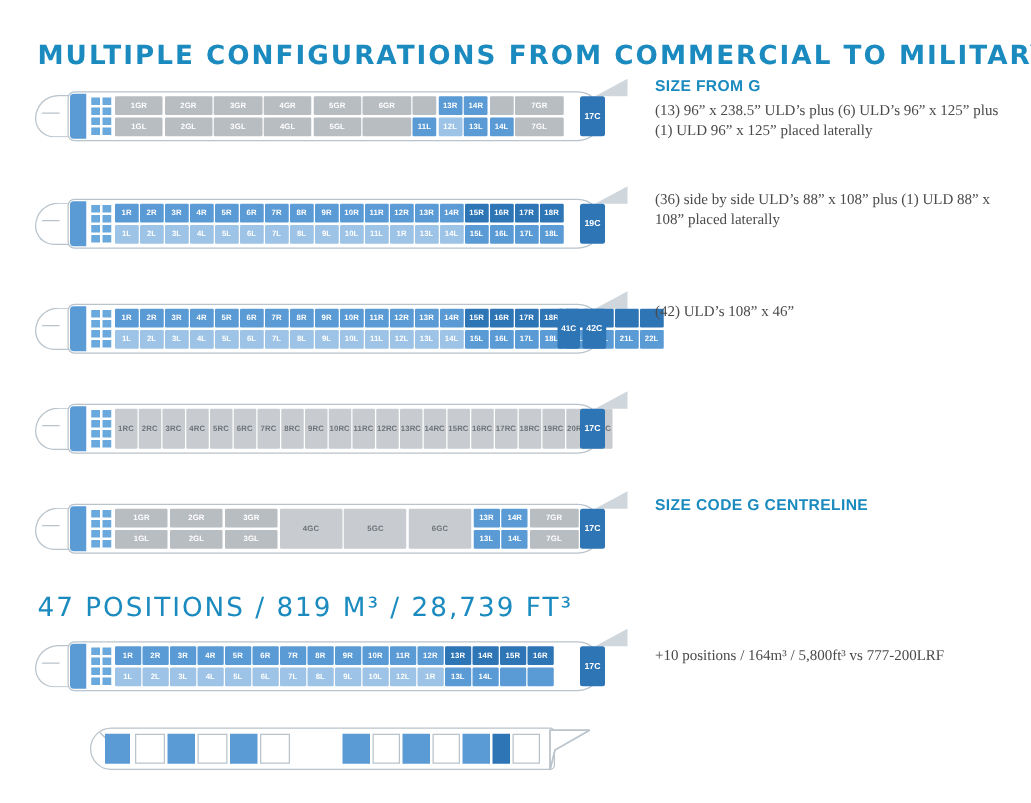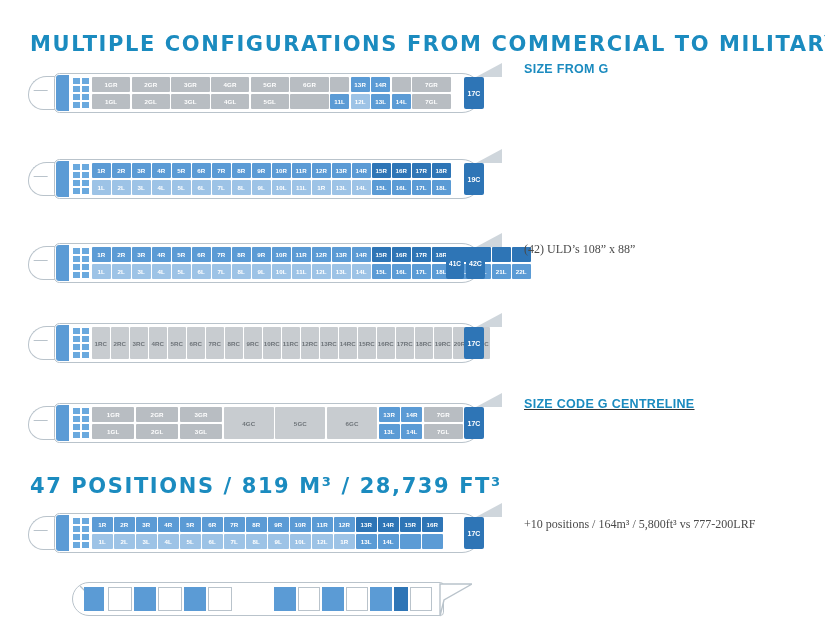--- a/index.html
+++ b/index.html
@@ -17,21 +17,21 @@
   .main-title{
     position:absolute;left:30px;top:32px;
     font-family:"DejaVu Sans",sans-serif;
     font-size:21px;font-weight:bold;letter-spacing:1.6px;
     color:#1b8bbf;
     white-space:nowrap;
   }
   .section-title{
     position:absolute;left:30px;top:474px;
     font-family:"DejaVu Sans",sans-serif;
-    font-size:21px;font-weight:bold;letter-spacing:1.6px;
+    font-size:21px;font-weight:normal;letter-spacing:1.6px;
     color:#1b8bbf;
     white-space:nowrap;
   }
 
   
   .txtblock{position:absolute;width:280px;}
   .txtblock .code{
     color:#1b8bbf;font-weight:bold;font-size:12.5px;line-height:15px;
     letter-spacing:.3px;
   }
@@ -216,20 +216,21 @@
           <div class="col" style="width: 40px;">
             <div class="cell g">7GR</div>
             <div class="cell g">7GL</div>
           </div>
         </div>
       <div class="tailcell" id="tail-0" style="position:absolute;left:436px;top:11px;width:20px;height:32px;">17C</div>
     </div>
   </div>
   <div class="txtblock" style="left:524px;top:62px;">
     <div class="code">SIZE FROM G</div>
+    <div class="desc">(13) 96” x 238.5” ULD’s plus (6) ULD’s 96” x 125” plus (1) ULD 96” x 125” placed laterally</div>
   </div>
 
   <div class="row" style="top:152px;">
     <div class="fuse">
       <div class="nose"></div>
       <div class="cockpit"></div>
       <div class="body"></div>
       <div class="tail"></div>
       <div class="fwdblue"></div>
       <div class="fwdgrid">
@@ -313,20 +314,21 @@
           </div>
           <div class="col" style="width: 20px;">
             <div class="cell b3">18R</div>
             <div class="cell b">18L</div>
           </div>
         </div>
       <div class="tailcell" id="tail-1" style="position:absolute;left:436px;top:11px;width:20px;height:32px;">19C</div>
     </div>
   </div>
   <div class="txtblock" style="left:524px;top:148px;">
+    <div class="desc">(36) side by side ULD’s 88” x 108” plus (1) ULD 88” x 108” placed laterally</div>
   </div>
 
   <div class="row" style="top:236px;">
     <div class="fuse">
       <div class="nose"></div>
       <div class="cockpit"></div>
       <div class="body"></div>
       <div class="tail"></div>
       <div class="fwdblue"></div>
       <div class="fwdgrid">
@@ -427,21 +429,21 @@
           <div class="col" style="width: 20px;">
             <div class="cell b3"></div>
             <div class="cell b">22L</div>
           </div>
         </div>
       <div class="tailcell" id="tailx-2" style="position:absolute;left:418px;top:11px;width:18px;height:32px;background:#2e75b6;font-size:6.5px;">41C</div>
       <div class="tailcell" id="tail-2" style="position:absolute;left:438px;top:11px;width:19px;height:32px;">42C</div>
     </div>
   </div>
   <div class="txtblock" style="left:524px;top:238px;">
-    <div class="desc">(42) ULD’s 108” x 88”</div>
+    <div class="desc">(42) ULD’s 108” x 46”</div>
   </div>
 
   <div class="row" style="top:316px;">
     <div class="fuse">
       <div class="nose"></div>
       <div class="cockpit"></div>
       <div class="body"></div>
       <div class="tail"></div>
       <div class="fwdblue"></div>
       <div class="fwdgrid">
@@ -571,21 +573,21 @@
             <div class="cell b">14L</div>
           </div>
           <div class="col" style="width: 40px;">
             <div class="cell g">7GR</div>
             <div class="cell g">7GL</div>
           </div>
         </div>
       <div class="tailcell" id="tail-4" style="position:absolute;left:436px;top:11px;width:20px;height:32px;">17C</div>
     </div>
   </div>
-  <div class="txtblock" style="left:524px;top:397px;text-decoration:underline;">
+  <div class="txtblock" style="left:524px;top:397px;">
     <div class="code">SIZE CODE G CENTRELINE</div>
   </div>
 
   <div class="section-title">47 POSITIONS / 819 M³ / 28,739 FT³</div>
 
   <div class="row" style="top:506px;">
     <div class="fuse">
       <div class="nose"></div>
       <div class="cockpit"></div>
       <div class="body"></div>

